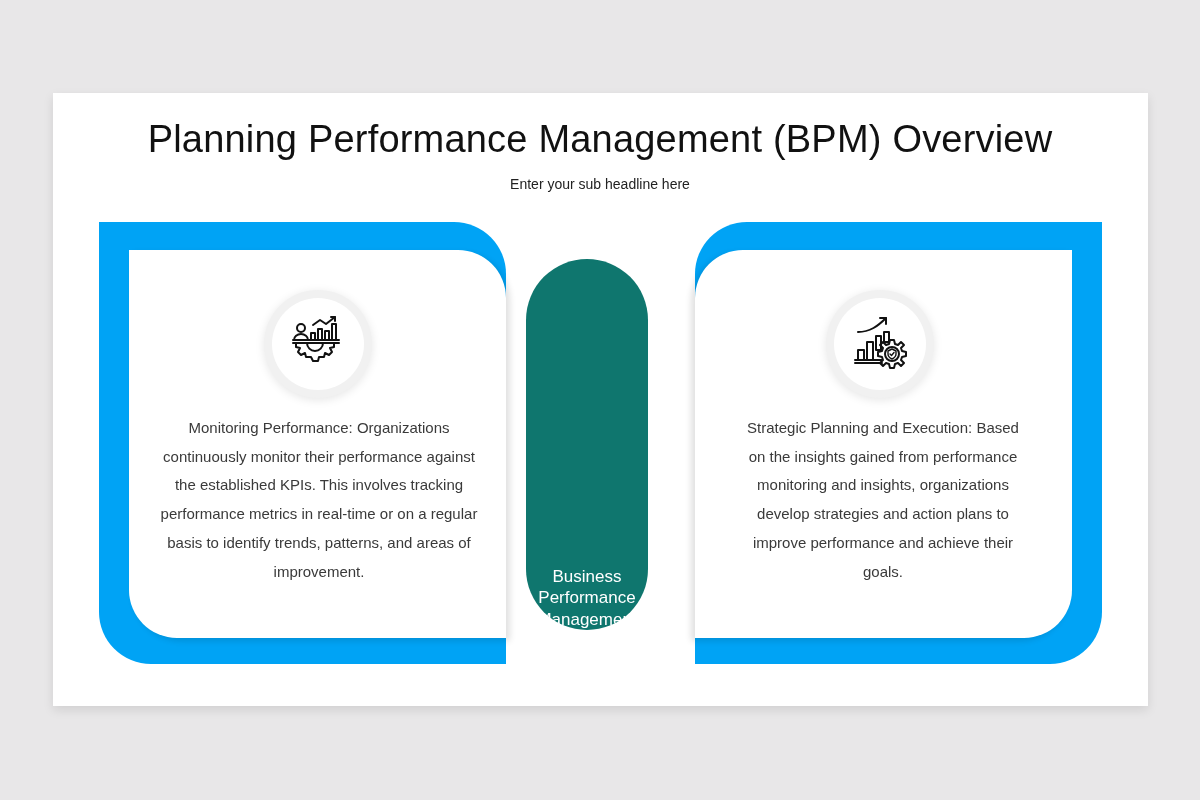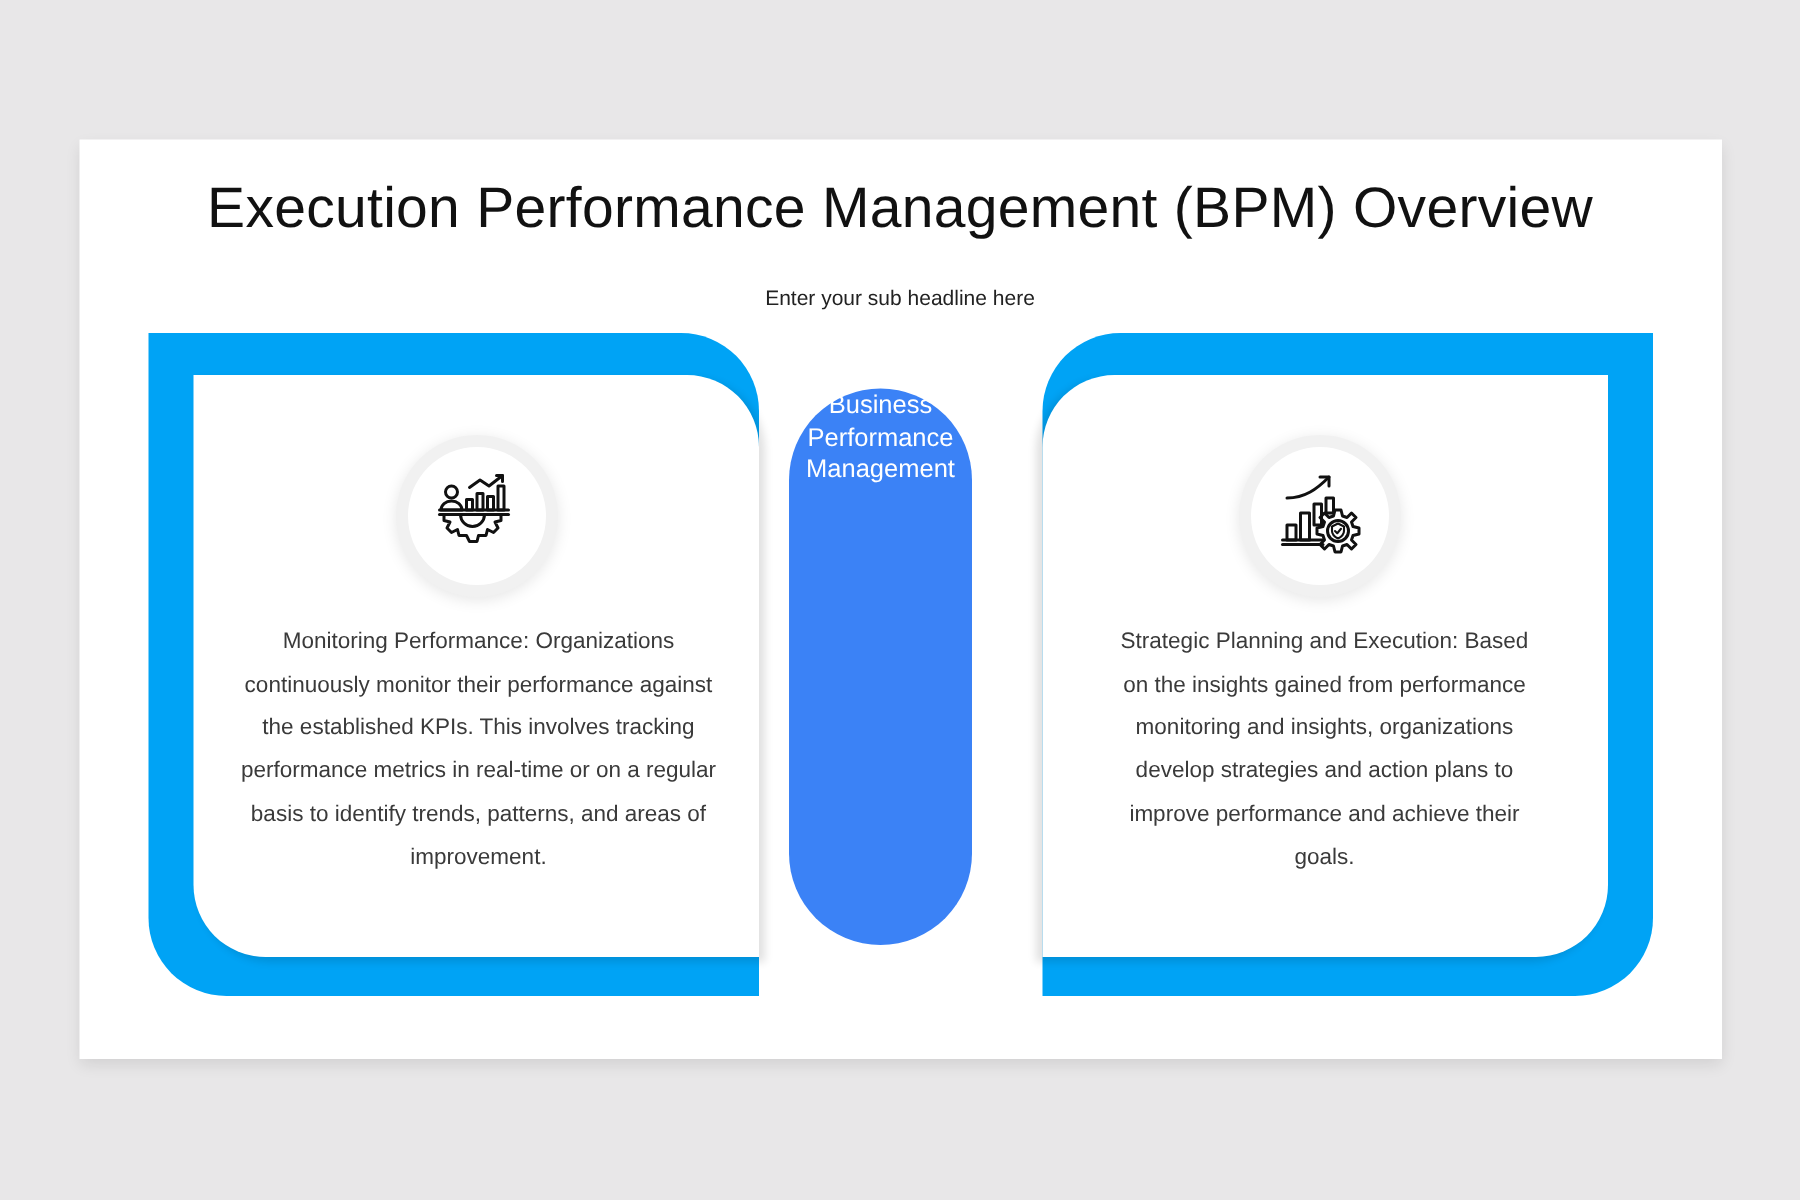--- a/index.html
+++ b/index.html
@@ -26,21 +26,21 @@
     letter-spacing: 0.2px;
     margin: 0;
     font-weight: normal;
   }
   .subtitle {
     position: absolute;
     left: 0; right: 0; top: 174px;
     text-align: center;
     font-size: 14px;
     color: #222222;
-    margin: 16px;
+    margin: 2px;
   }
   
   .frame {
     position: absolute;
     background: #00a3f5;
   }
   .frame.left {
     left: 99px; top: 222px; width: 407px; height: 442px;
     border-radius: 0 52px 0 52px;
   }
@@ -80,38 +80,38 @@
     color: #3a3a3a;
     margin: 0;
   }
   .card-text.left { left: 160px; top: 414px; width: 318px; }
   .card-text.right { left: 745px; top: 414px; width: 276px; }
   .pill {
     position: absolute;
     left: 526px; top: 259px;
     width: 122px; height: 371px;
     border-radius: 75px;
-    background: #3b82f6;
-    display: flex; align-items: flex-start; justify-content: center;
+    background: #0f766e;
+    display: flex; align-items: flex-end; justify-content: center;
   }
   .pill-text {
     color: #ffffff;
     text-align: center;
     font-size: 17px;
     line-height: 21.5px;
     margin: 0;
     white-space: pre-line;
   }
 </style>
 </head>
 <body>
 
 <div class="slide"></div>
 
-<h1 class="title">Execution Performance Management (BPM) Overview</h1>
+<h1 class="title">Planning Performance Management (BPM) Overview</h1>
 <p class="subtitle">Enter your sub headline here</p>
 
 <div class="frame left"></div>
 <div class="card left"></div>
 <div class="icon-circle left">
   <span>
     <svg width="54" height="54" viewBox="0 0 54 54" fill="none" stroke="#111" stroke-width="2" stroke-linejoin="round" stroke-linecap="round">
 
       <circle cx="10" cy="13" r="4"></circle>
       <path d="M3 25 a7 6 0 0 1 14 0 z"></path>

